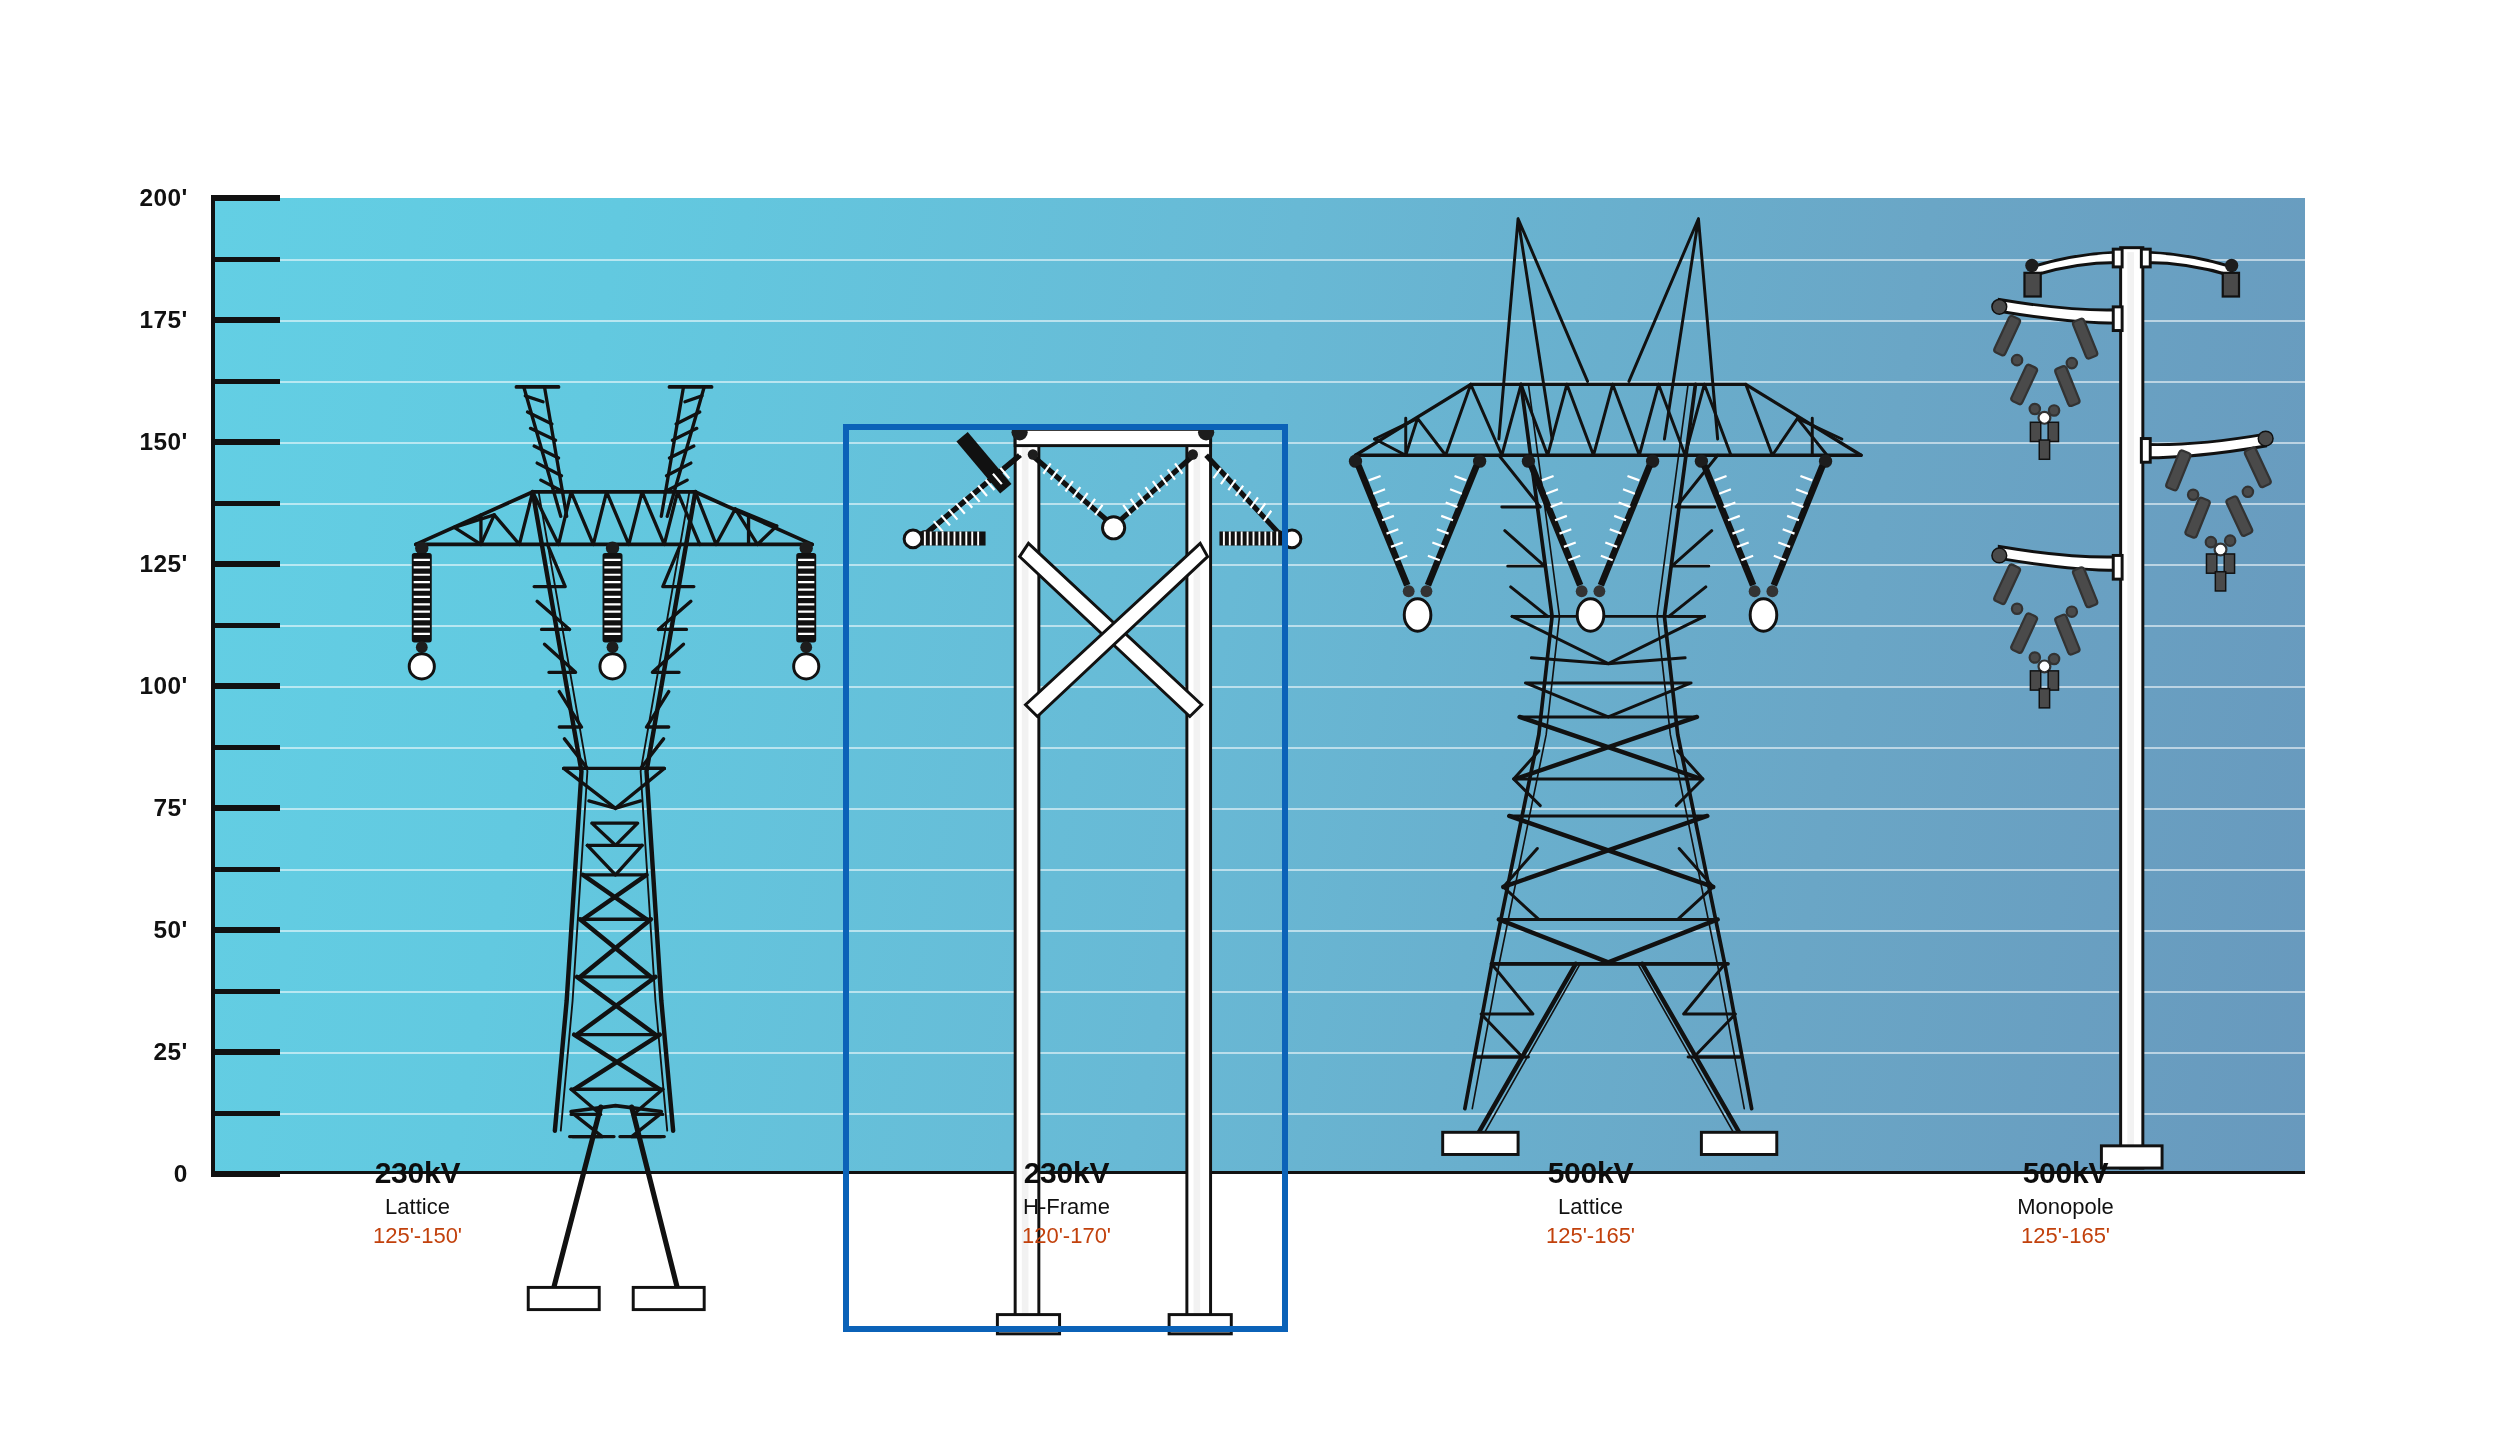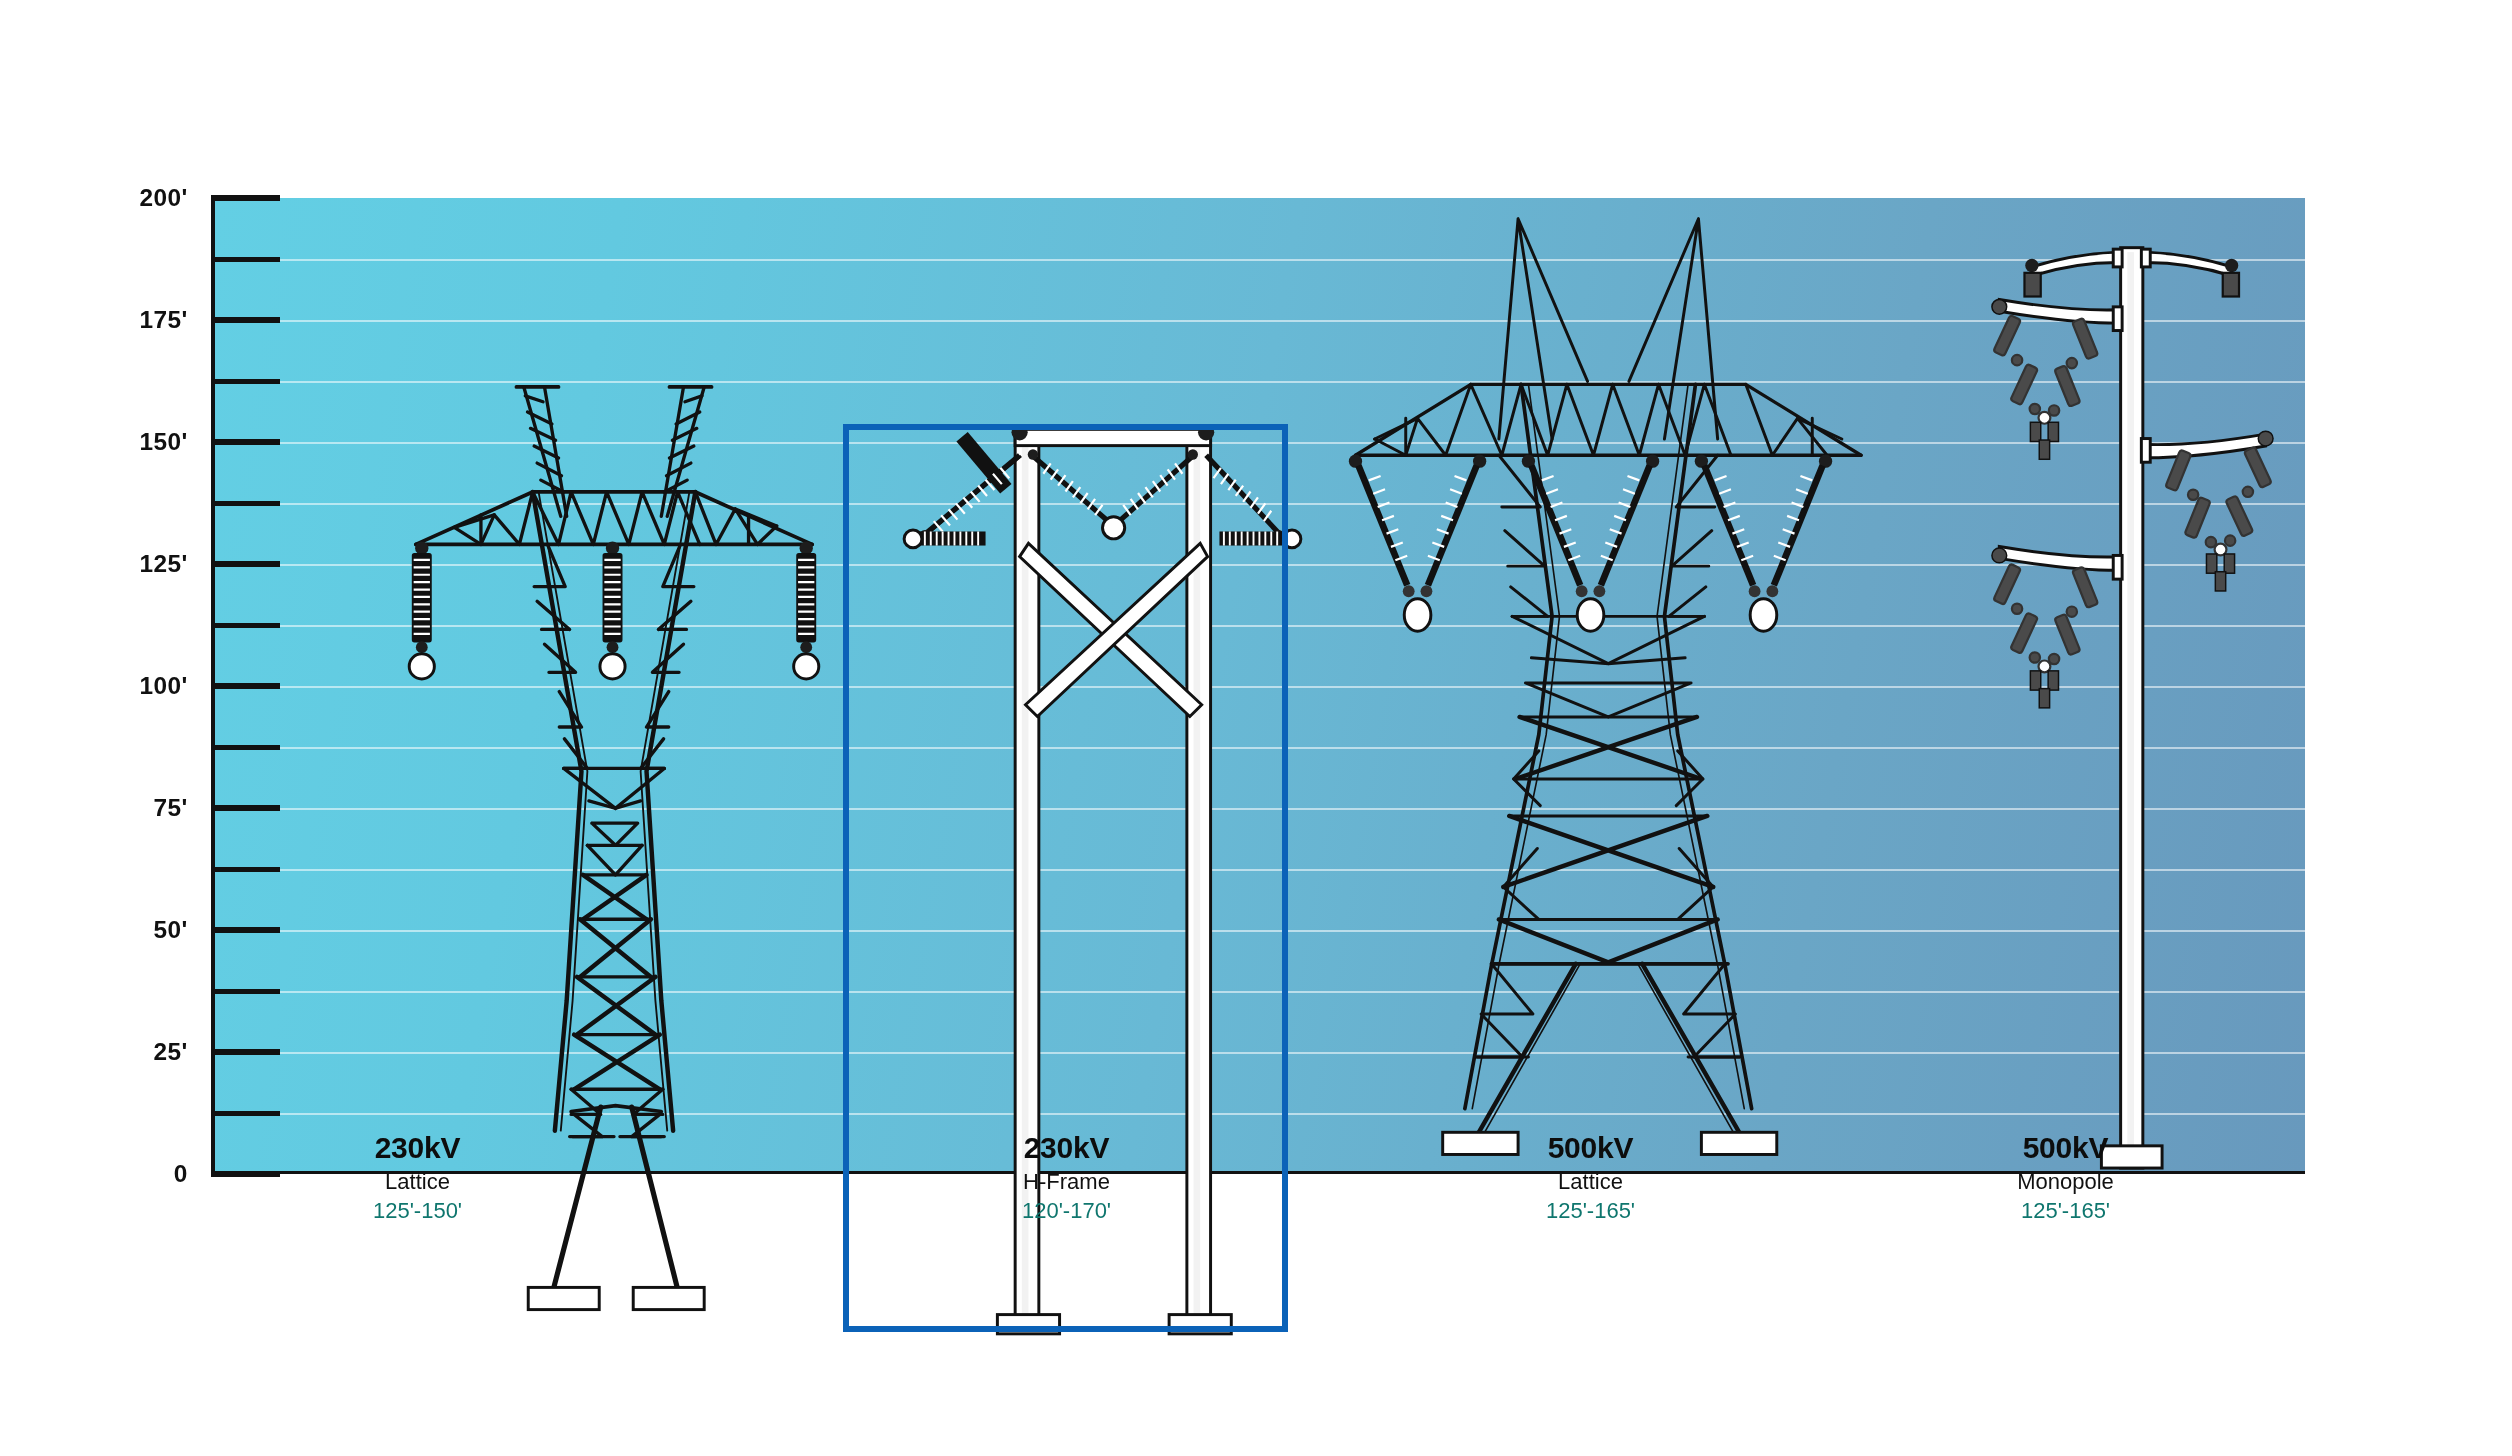--- a/index.html
+++ b/index.html
@@ -39,24 +39,24 @@
     transform:translateY(-50%);
   }
 
   
   #highlight {
     position:absolute; left:843px; top:424px; width:445px; height:908px;
     border:6.7px solid #0b62b8; background:transparent; z-index:40; pointer-events:none;
   }
 
   
-  .catlabel { position:absolute; top:1131px; width:325px; text-align:center; }
+  .catlabel { position:absolute; top:1156px; width:325px; text-align:center; }
   .catlabel .kv { font-size:30px; font-weight:bold; color:#0d0d0d; letter-spacing:-0.2px; }
   .catlabel .ty { font-size:22px; color:#111; margin-top:4.4px; }
-  .catlabel .rg { font-size:22px; color:#0f766e; margin-top:2.2px; }
+  .catlabel .rg { font-size:22px; color:#c2410c; margin-top:2.2px; }
 
   
   .tower { position:absolute; bottom:0; }
   svg { display:block; overflow:visible; }
 </style>
 </head>
 <body>
 
 <div id="stage">
 

